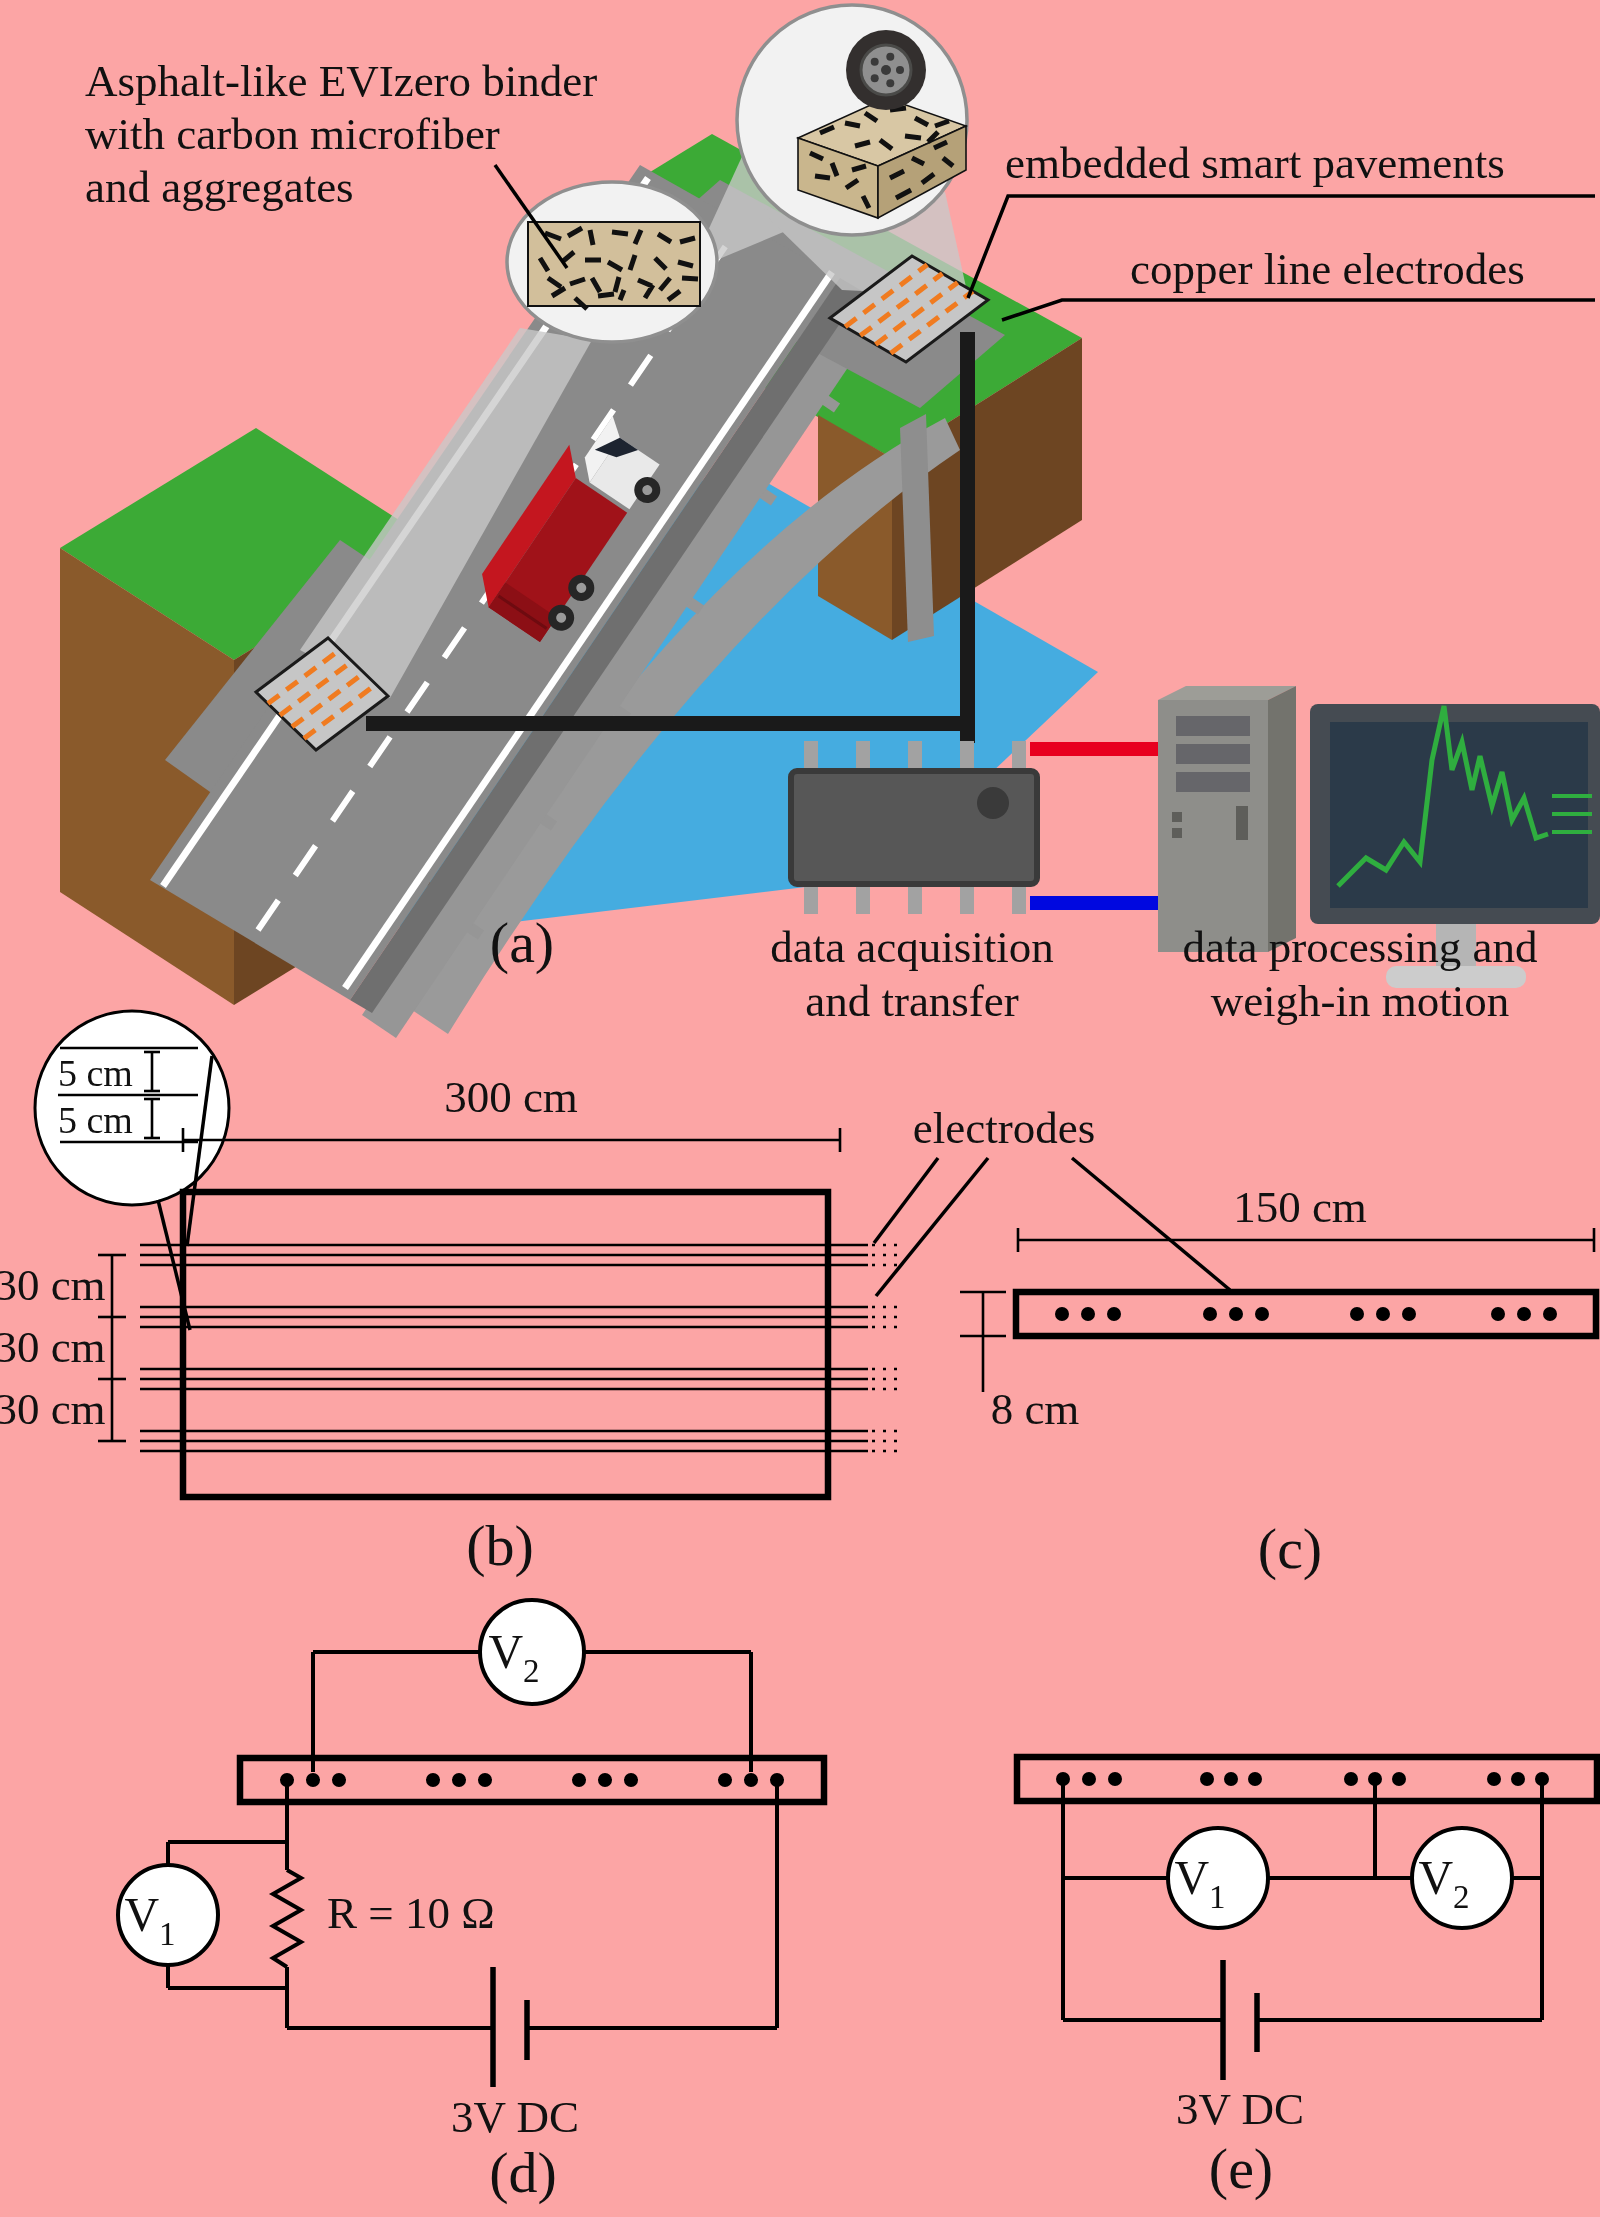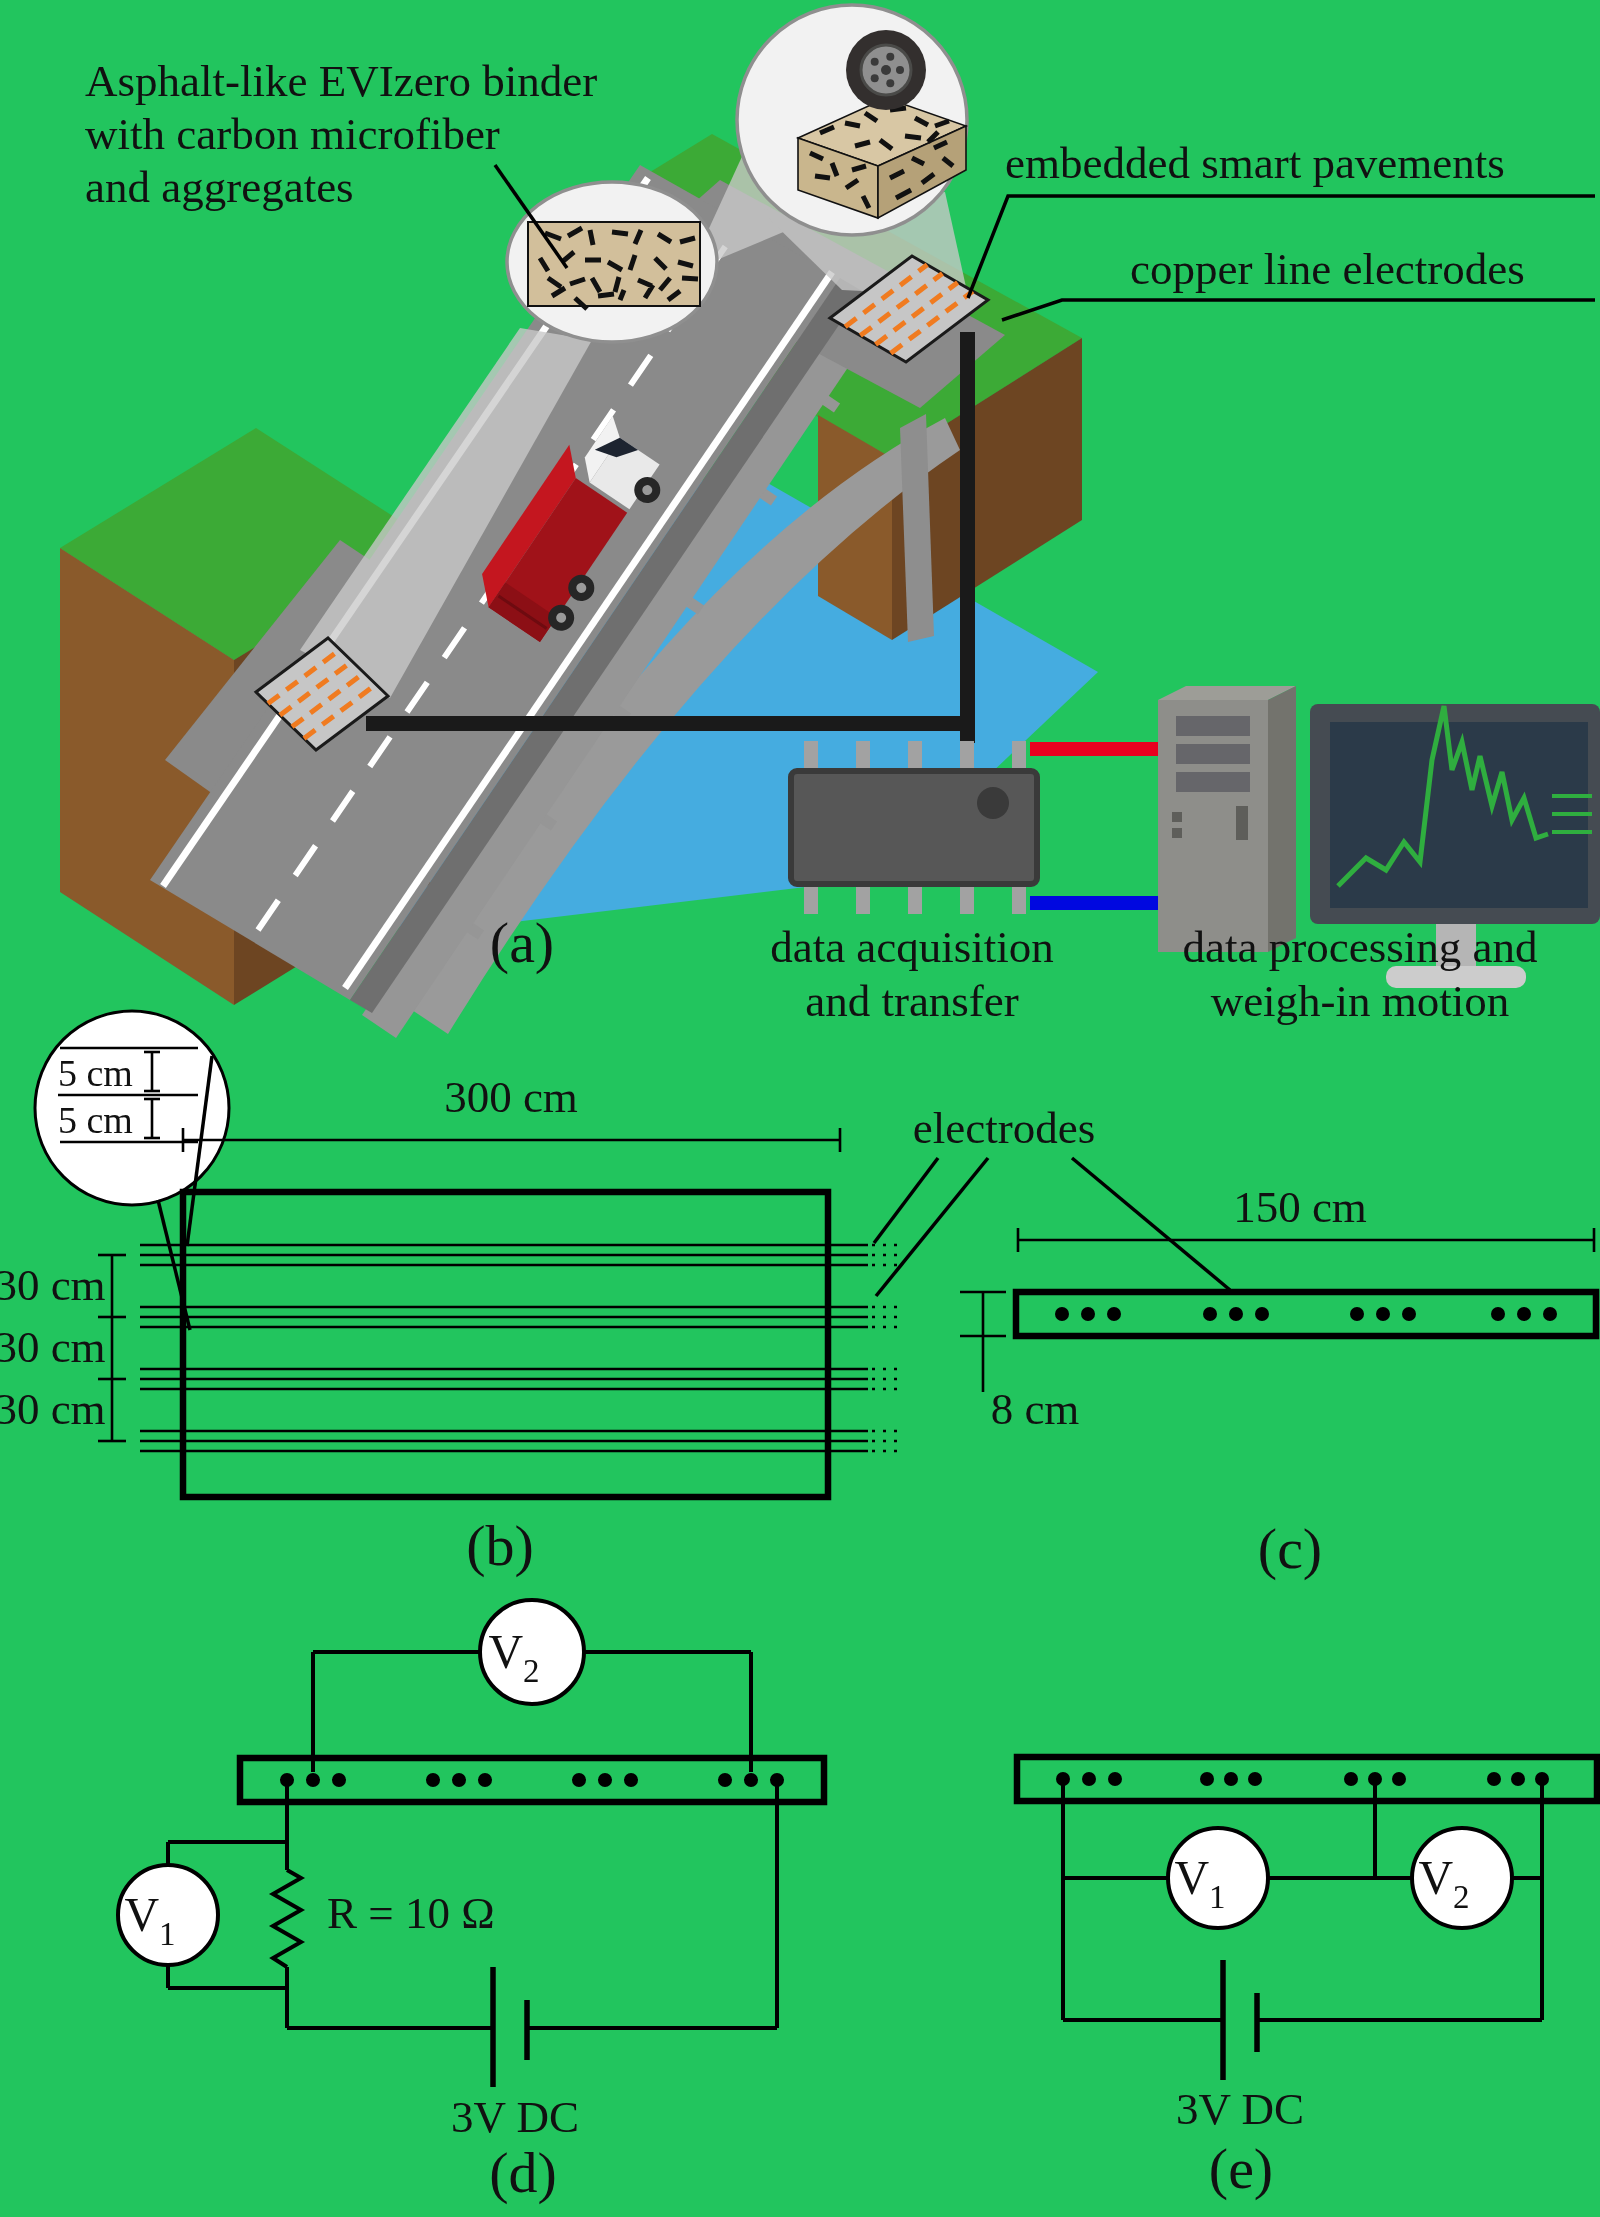--- a/index.html
+++ b/index.html
@@ -1,16 +1,16 @@
 <!DOCTYPE html>
 <html><head>
 <meta charset="utf-8">
 <style>
   html,body{margin:0;padding:0;background:#ffffff;}
-  .page{width:1600px;height:2217px;position:relative;background:#22c55e;}
+  .page{width:1600px;height:2217px;position:relative;background:#fca5a5;}
   svg{display:block;}
   text{font-family:"Liberation Serif","DejaVu Serif",serif;fill:#111;}
   .lbl{font-size:45px;}
   .sec{font-size:58px;}
   .dim{font-size:45px;}
   .small5{font-size:38px;}
   .meter{font-size:48px;}
   .sub{font-size:33px;}
   .wire{stroke:#000;stroke-width:4;fill:none;}
   .thick{stroke:#000;stroke-width:6.5;fill:none;}

